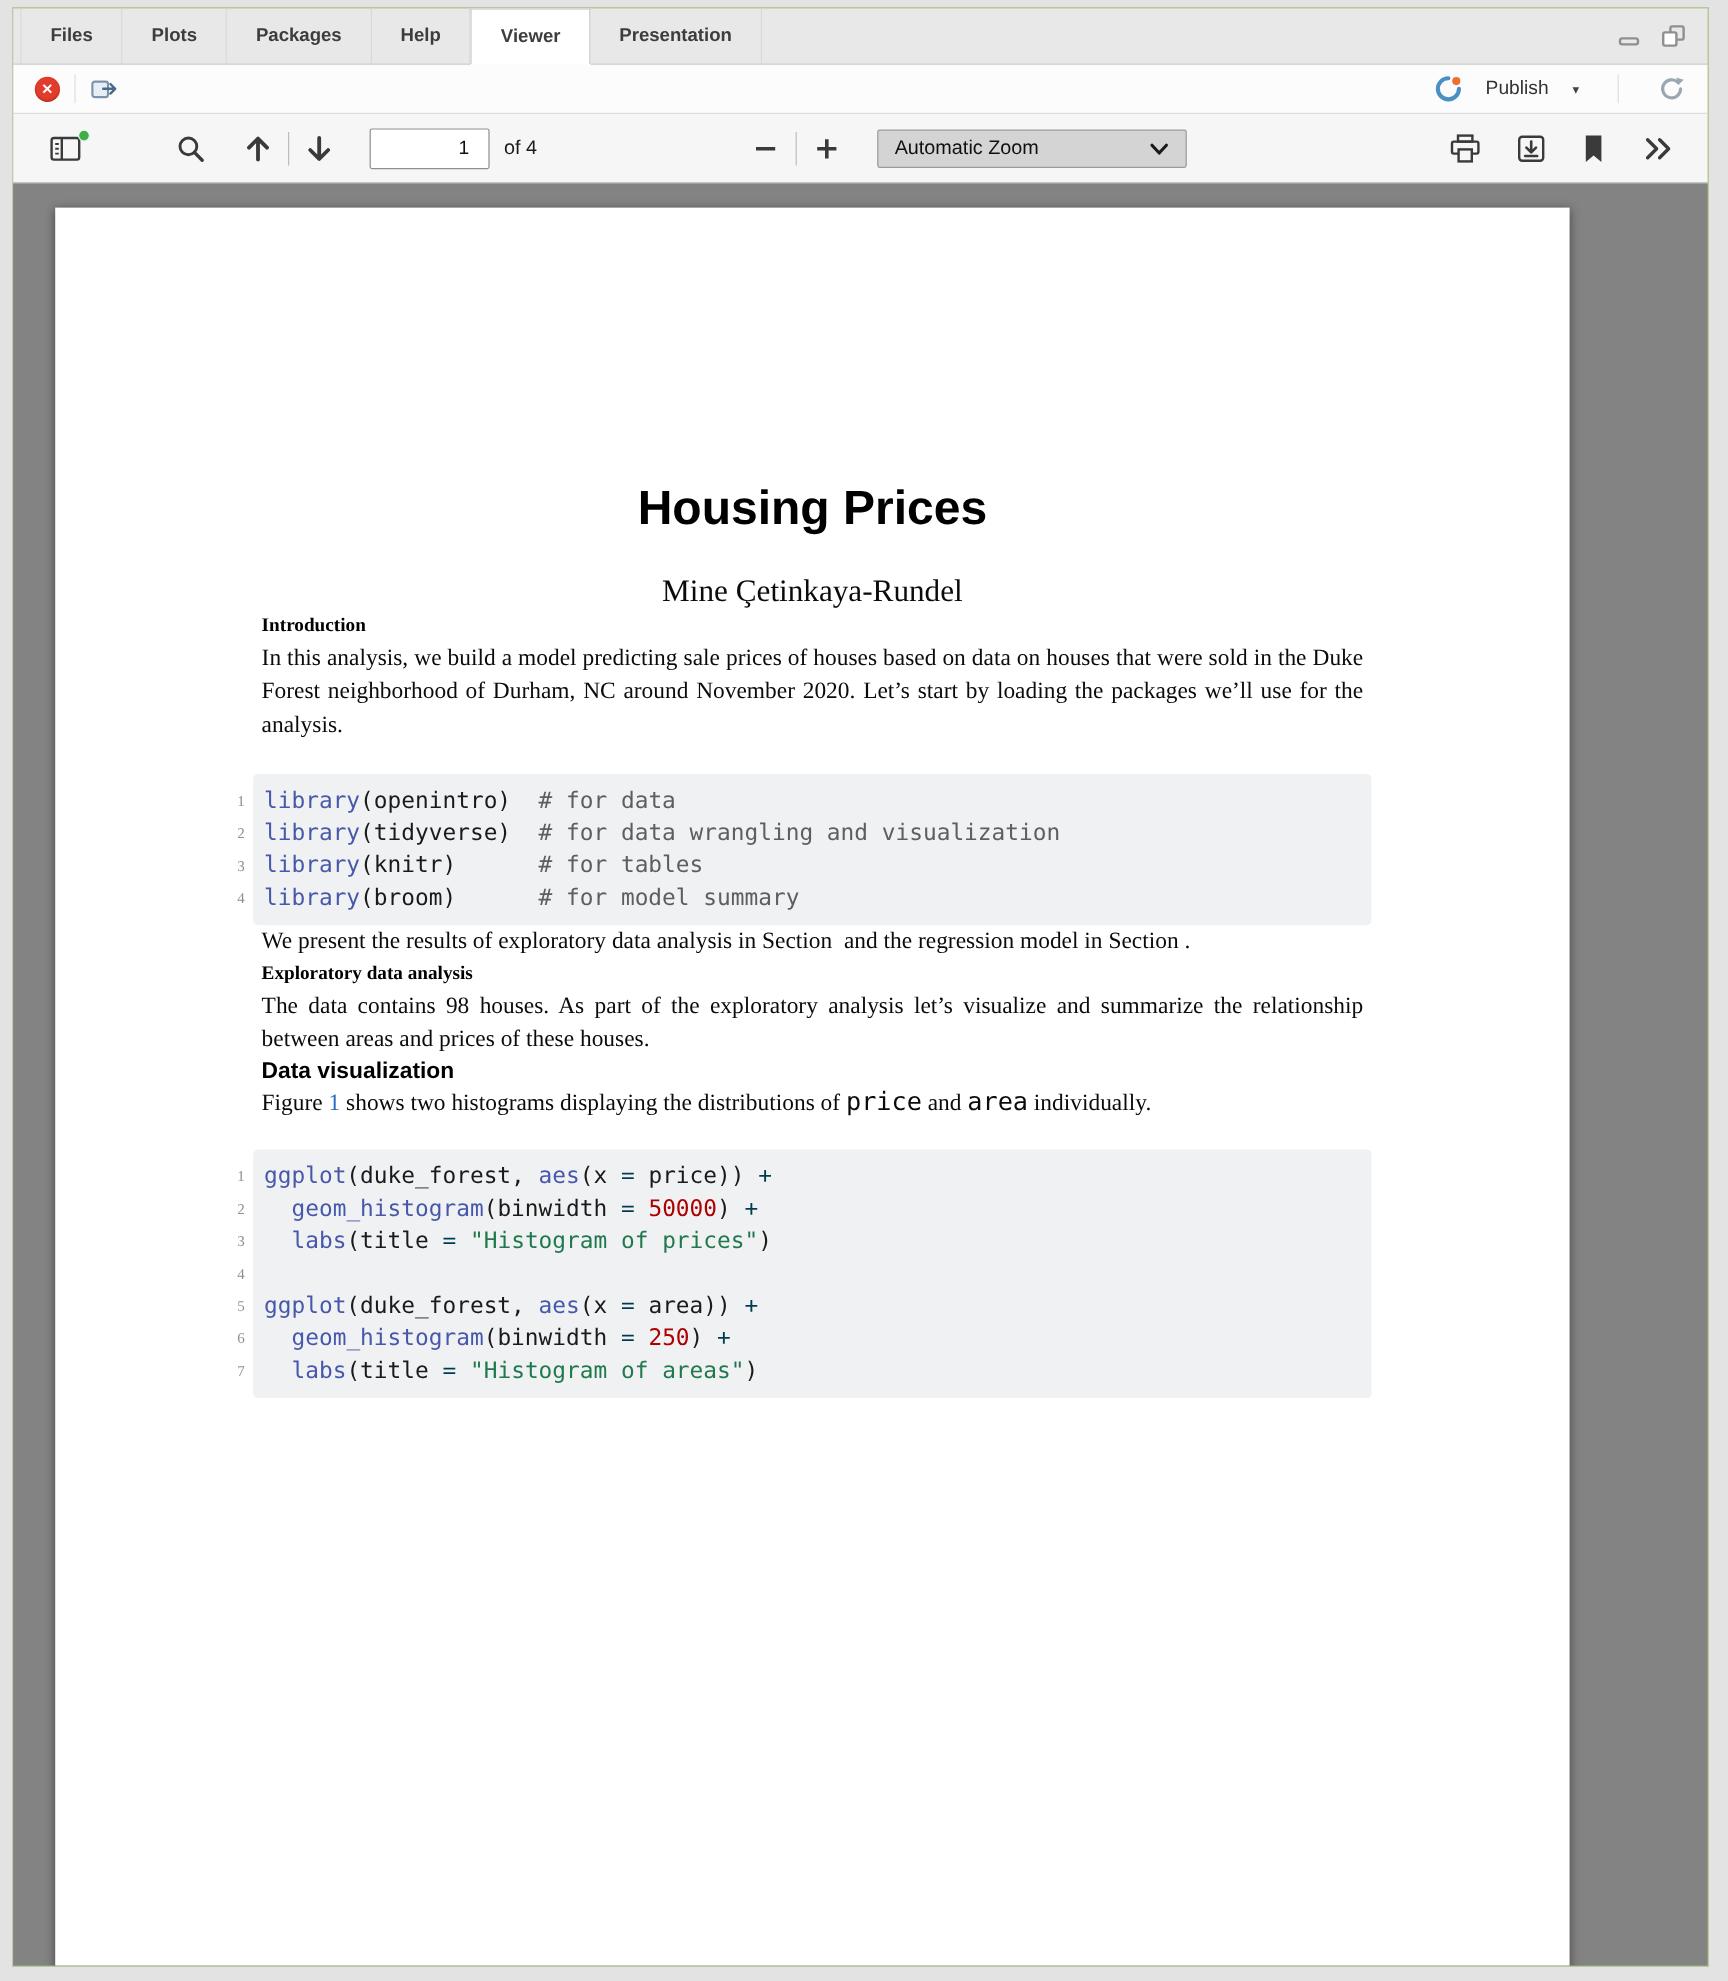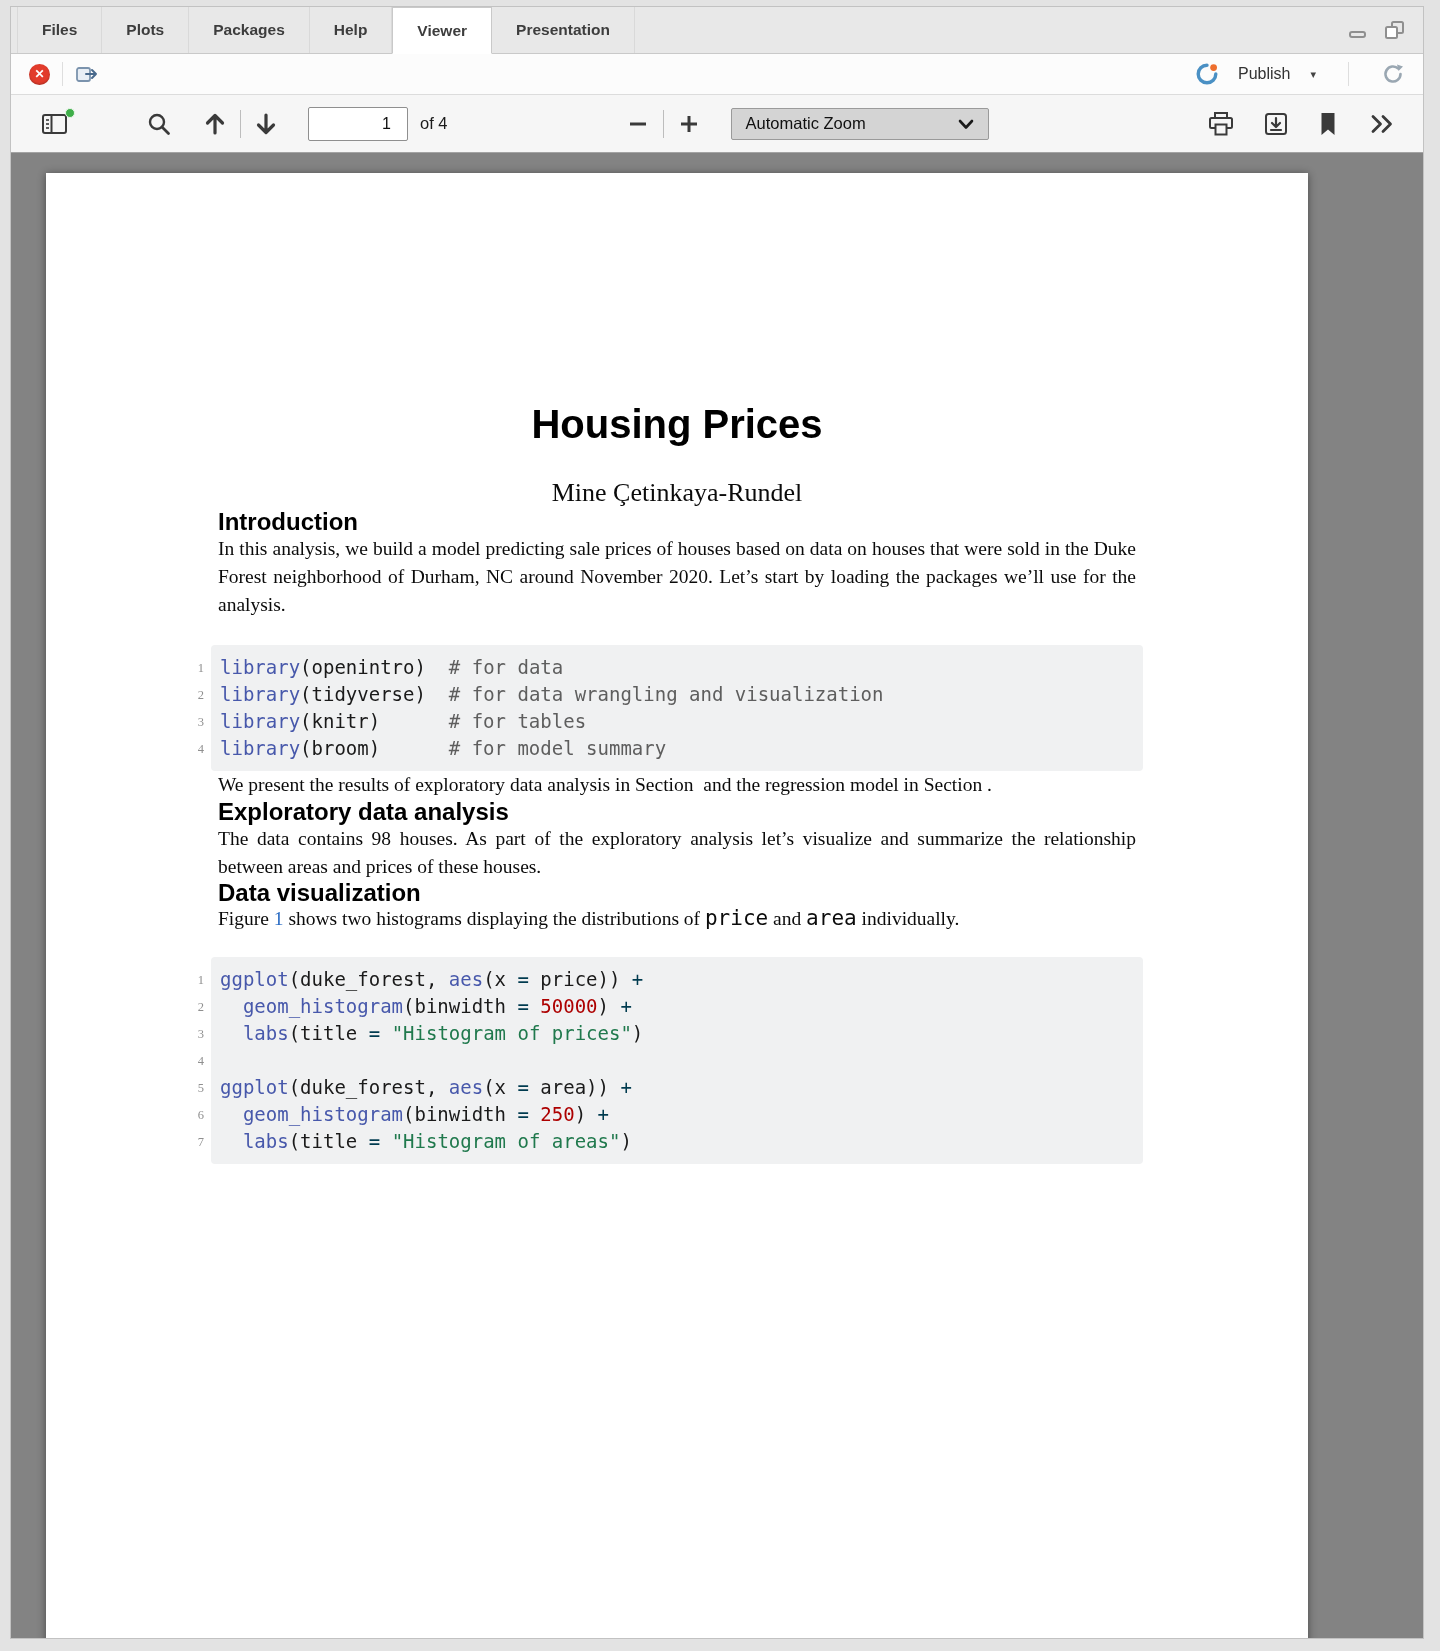--- a/index.html
+++ b/index.html
@@ -52,23 +52,23 @@
   
   .pdf-viewport { flex:1; background:#838383; position:relative; overflow:hidden; }
   .page { position:absolute; left:35px; top:20px; width:1262px; height:1660px;
           background:#ffffff; box-shadow:0 1px 8px rgba(0,0,0,.45); }
   .doc { padding:0 172px; font-family:"Liberation Serif", serif; color:#0b0b0b; }
 
   .doc-title  { margin:228px 0 0; text-align:center; font-family:"Liberation Sans", sans-serif;
                 font-weight:700; font-size:40px; line-height:46px; color:#000; }
   .doc-author { margin-top:30px; text-align:center; font-size:26px; line-height:32px; }
 
-  .doc h2 { font-family:Liberation Sans, sans-serif; font-weight:700; font-size:24px;
+  .doc h2 { font-family:Liberation Serif, serif; font-weight:700; font-size:16px;
             line-height:26px; color:#000; margin:0; }
-  .doc h3 { font-family:"Liberation Sans", sans-serif; font-weight:700; font-size:24px;
+  .doc h3 { font-family:"Liberation Sans", sans-serif; font-weight:700; font-size:19px;
             line-height:23px; color:#000; margin:0; }
   .doc p  { margin:0; font-size:19.5px; line-height:28px; text-align:justify; }
 
   .mt-intro { margin-top:104px; }
   .mt-30 { margin-top:30px; }  .mt-26 { margin-top:26px; }
   .mt-40 { margin-top:40px; }  .mt-46 { margin-top:46px; }
   .mt-44 { margin-top:44px; }  .mt-24 { margin-top:24px; }
 
   .codeblock { margin-left:-7px; margin-right:-7px; background:#f0f1f2; border-radius:4px;
                padding:9px 0 9px 9px; font-family:"DejaVu Sans Mono", monospace;

